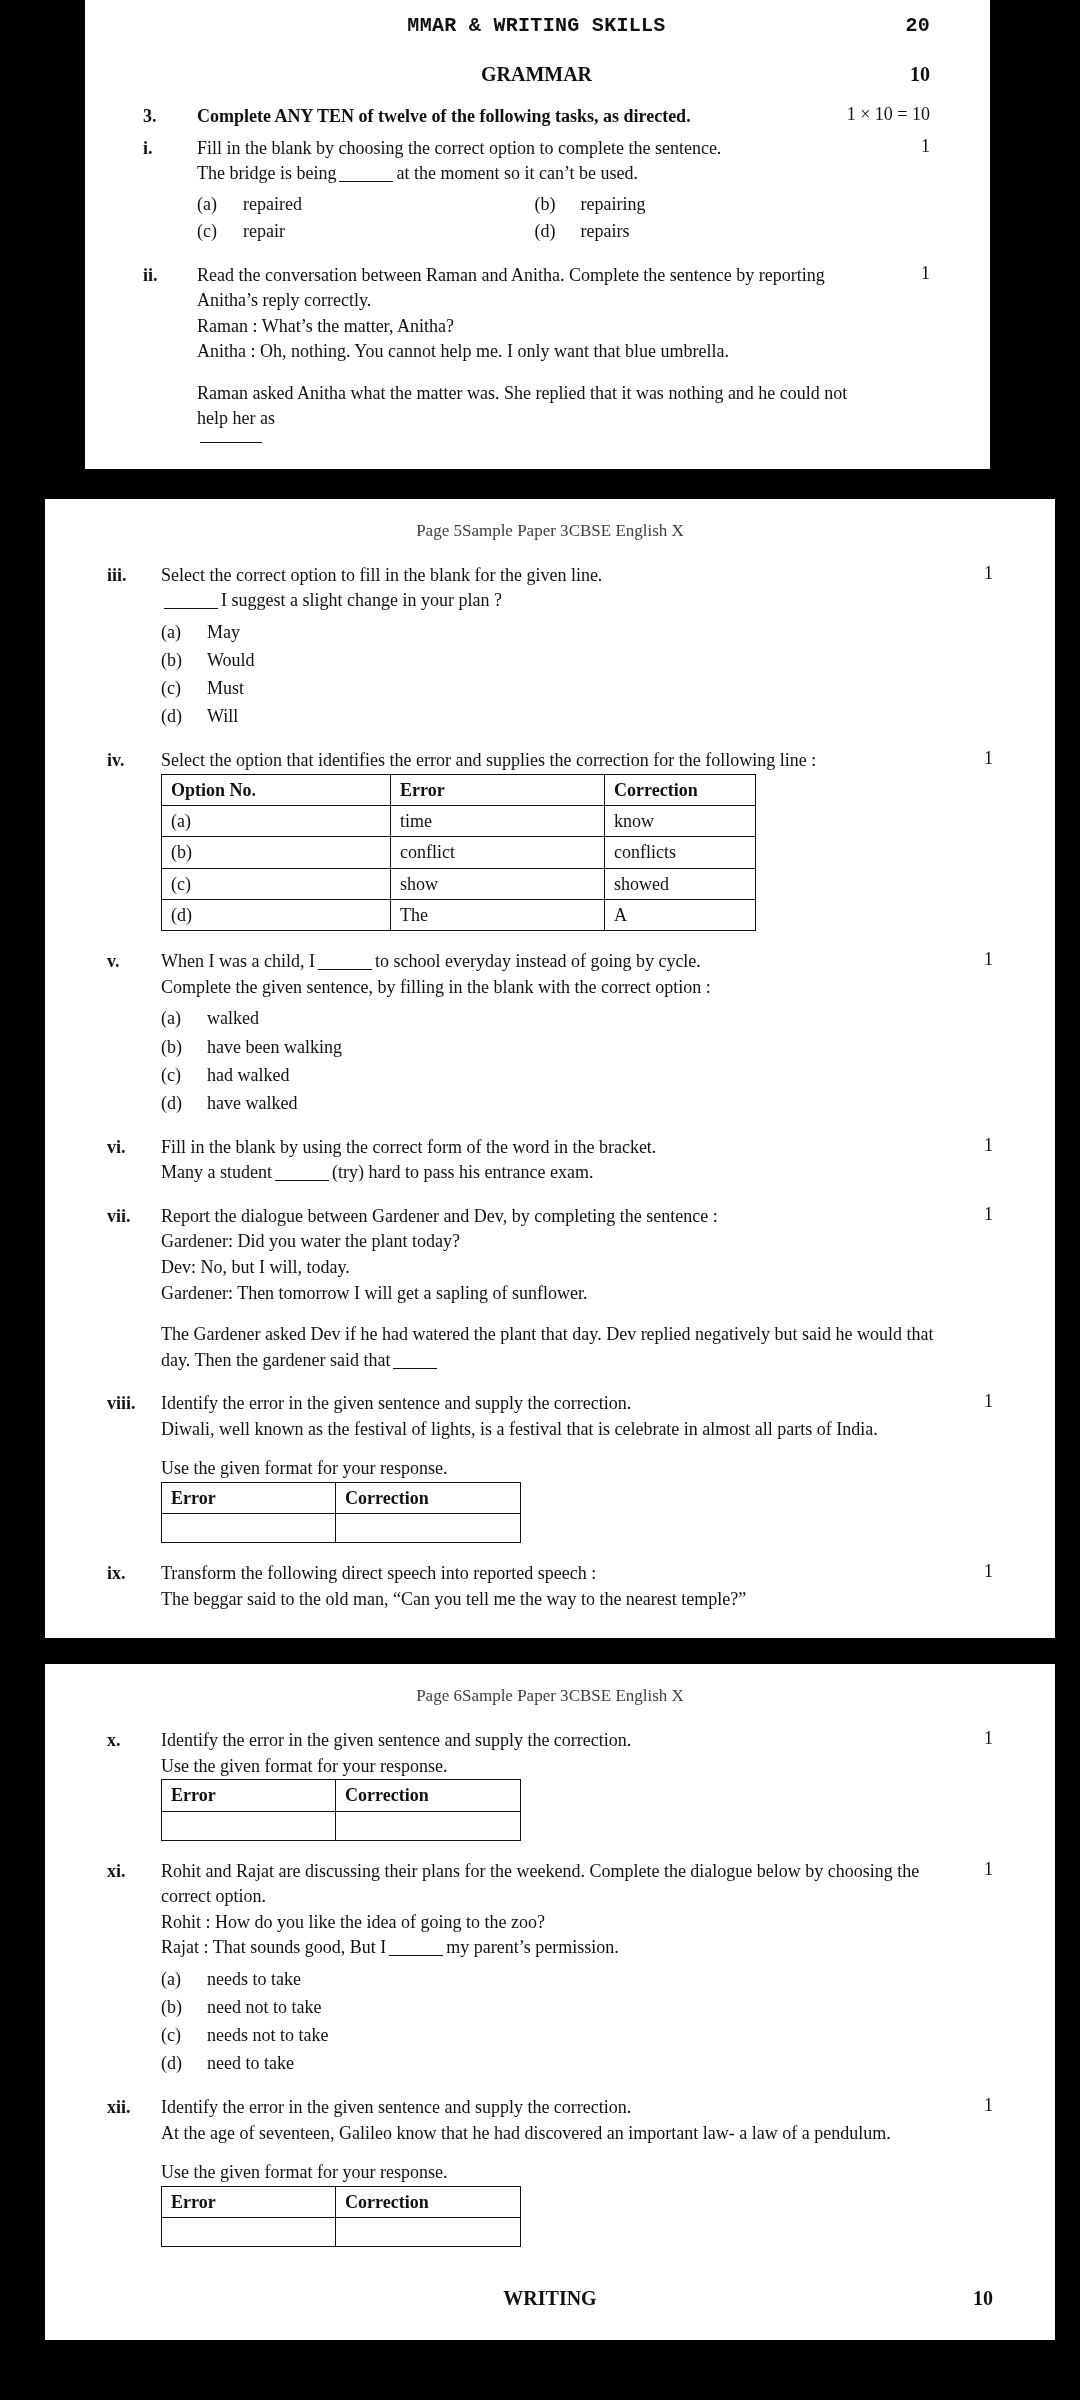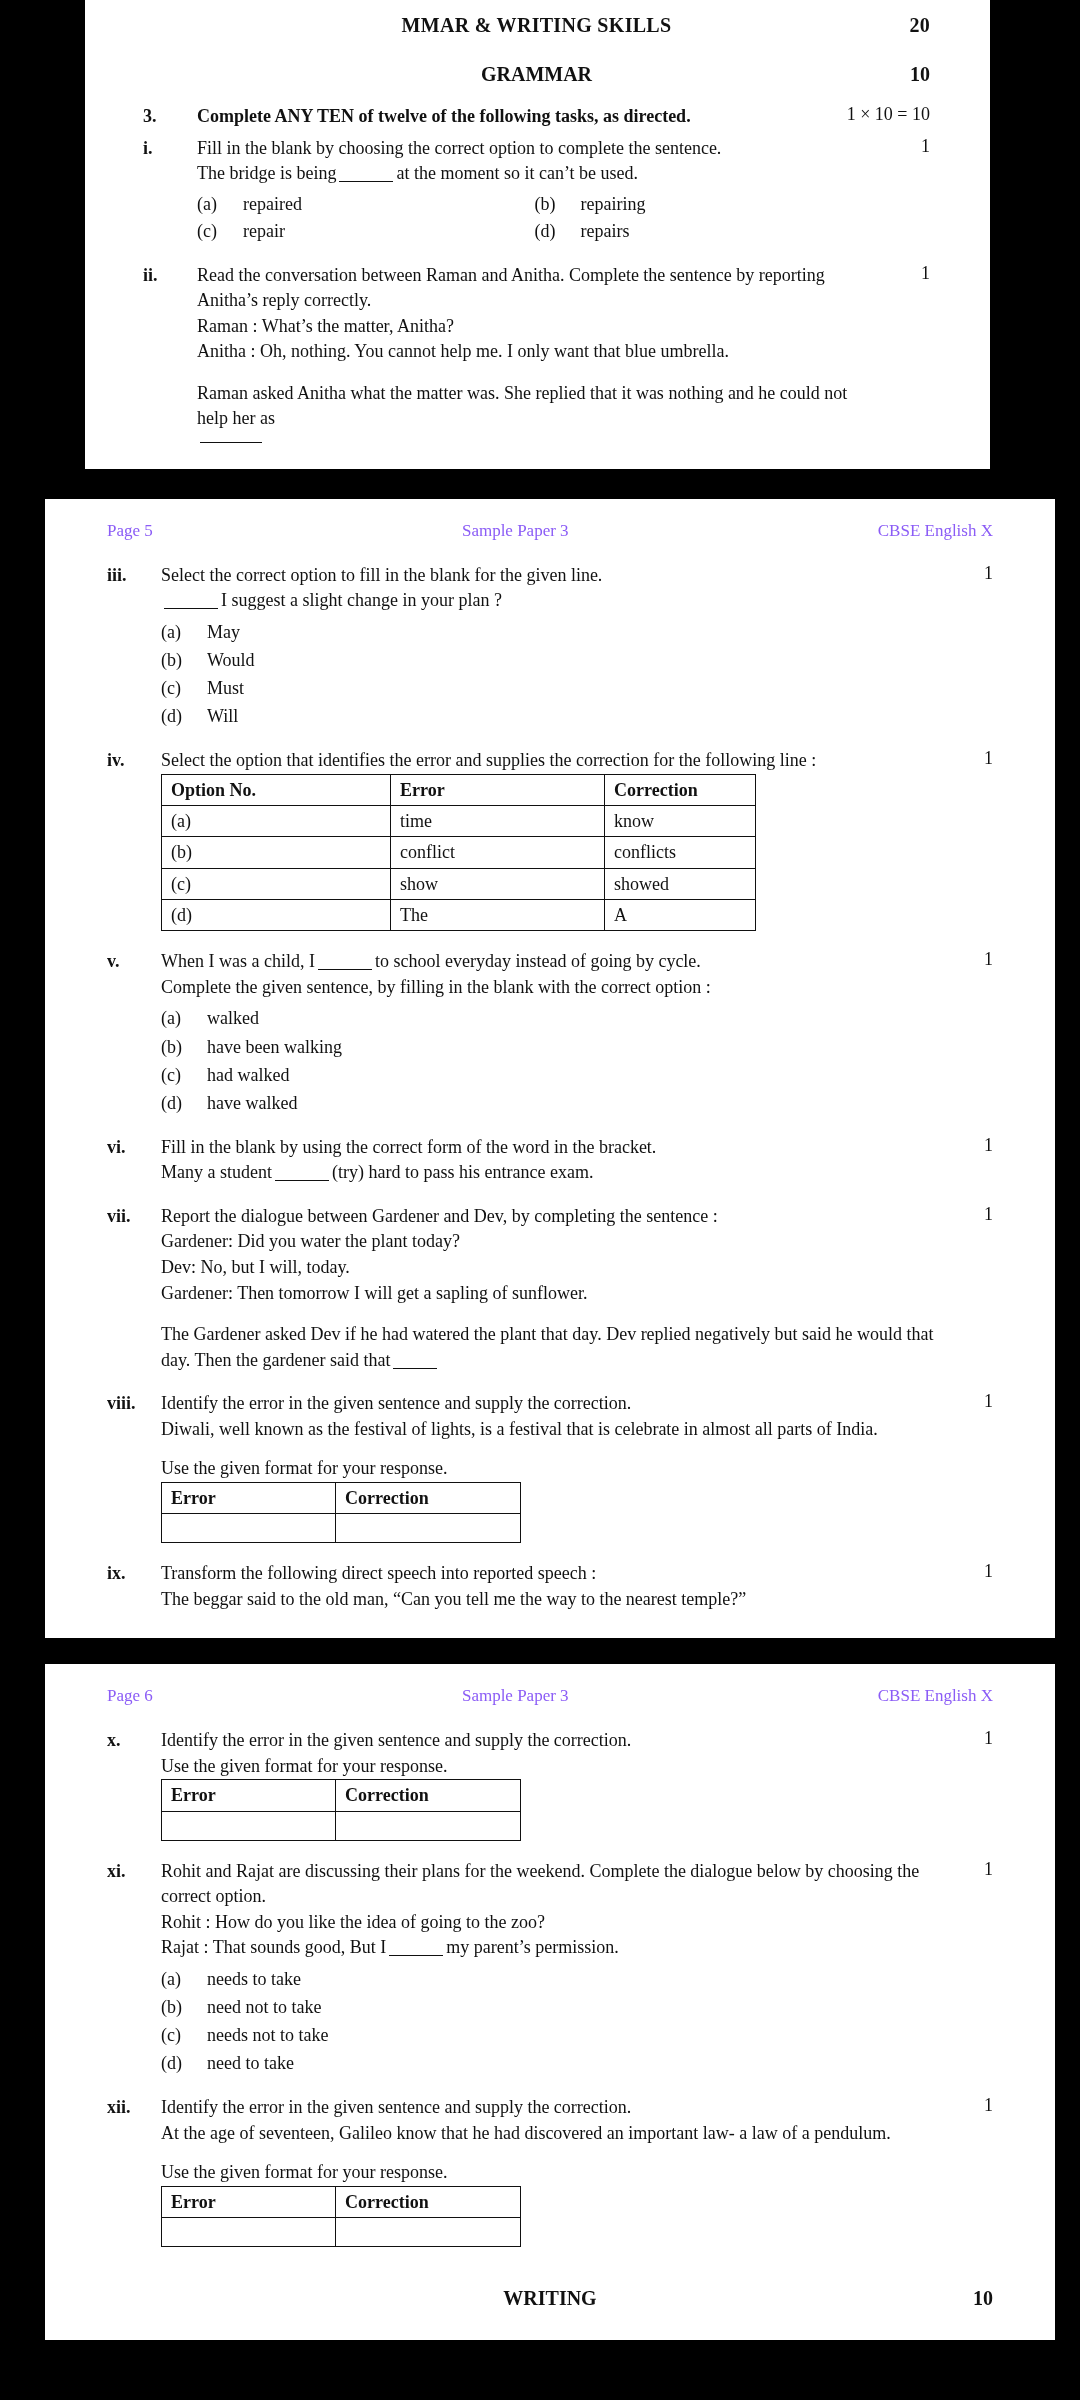--- a/index.html
+++ b/index.html
@@ -48,20 +48,21 @@
   }
   .gap-sm { height: 26px; background:#000000; }
 
   
   .doc-title {
     text-align: center;
     font-weight: bold;
     font-size: 20px;
     letter-spacing: .3px;
     position: relative;
+    font-family: Liberation Mono, monospace;
   }
   .doc-title .marks {
     position: absolute;
     right: 0;
     top: 0;
     font-weight: bold;
     font-size: 20px;
   }
   .section-title {
     text-align: center;
@@ -74,24 +75,24 @@
     position: absolute;
     right: 0;
     top: 0;
     font-weight: bold;
     font-size: 20px;
   }
 
   
   .run-head {
     display: flex;
-    justify-content: space-between;
+    justify-content: center;
     font-size: 17px;
     margin-bottom: 22px;
-    color: #8b5cf6;
+    color: #404040;
   }
   .run-head span { white-space: nowrap; }
 
   
   .q-row {
     display: flex;
     align-items: flex-start;
     position: relative;
     margin-top: 18px;
   }

